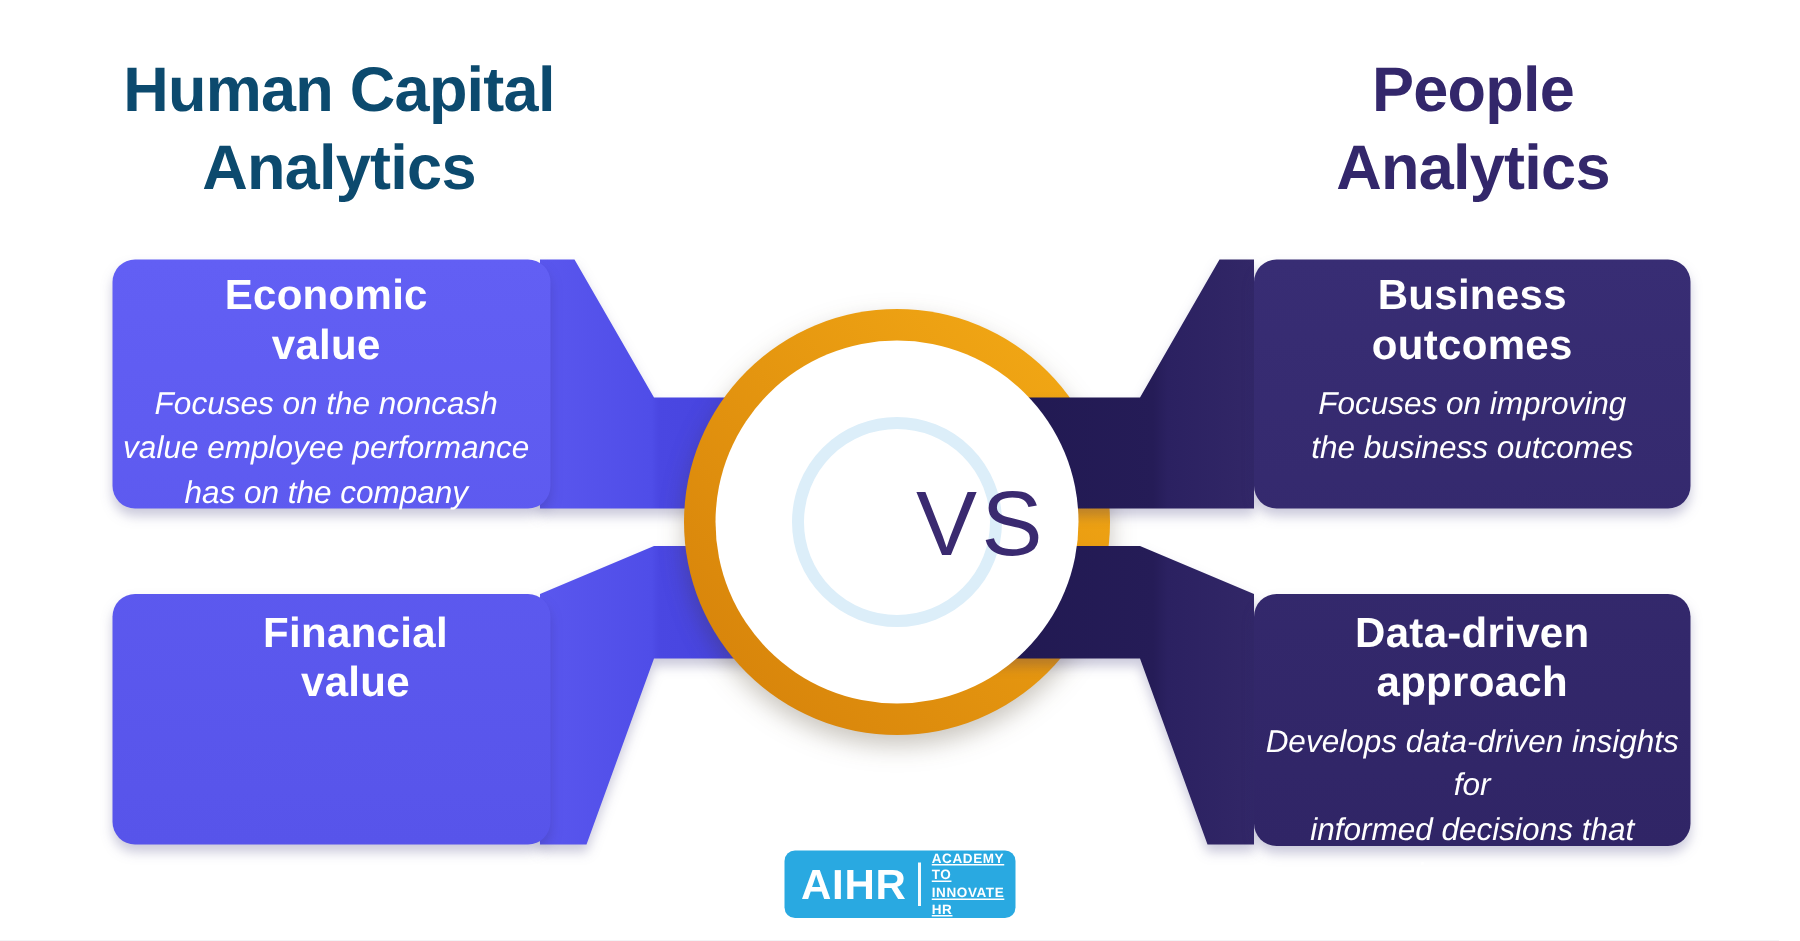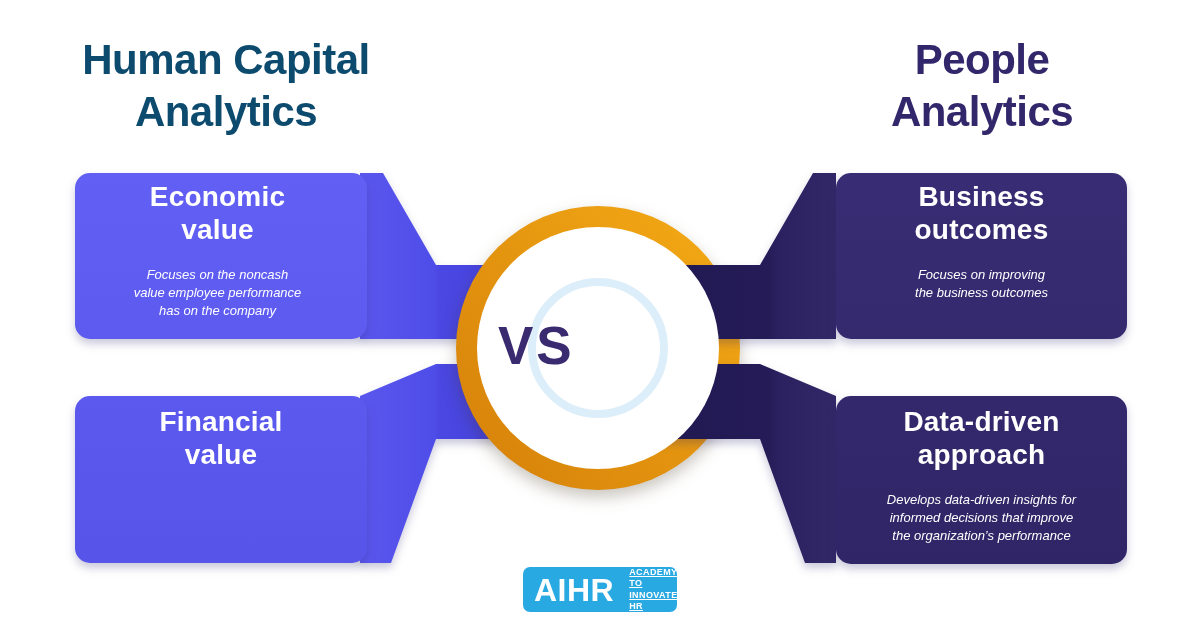--- a/index.html
+++ b/index.html
@@ -13,40 +13,40 @@
   .shadow-ring{filter:drop-shadow(0 7px 8px rgba(60,45,20,0.28));}
   .prewrap{white-space:pre-line;}
   .title{
     position:absolute;text-align:center;font-weight:bold;
     font-size:42px;line-height:1.24;letter-spacing:-0.5px;
   }
   .title-left{left:28px;top:34px;width:396px;}
   .title-right{left:788px;top:34px;width:388px;}
   .card-text{position:absolute;text-align:center;color:#ffffff;}
   .card-ul{left:75px;top:181px;width:285px;}
-  .card-ll{left:75px;top:406px;width:292px;}
+  .card-ll{left:91px;top:406px;width:292px;}
   .card-ur{left:836px;top:181px;width:291px;}
   .card-lr{left:836px;top:406px;width:291px;}
   .card-heading{
     font-weight:bold;font-size:28px;line-height:1.17;letter-spacing:0.2px;
   }
   .card-body{
-    margin-top:19px;font-style:italic;font-size:13px;line-height:1.42;
+    margin-top:8px;font-style:italic;font-size:21px;line-height:1.42;
     font-weight:500;
   }
   .vs-label{
-    position:absolute;left:498px;top:319px;width:200px;text-align:left;
-    font-weight:bold;font-size:53px;line-height:1;letter-spacing:3px;
+    position:absolute;left:498px;top:319px;width:200px;text-align:right;
+    font-weight:normal;font-size:61px;line-height:1;letter-spacing:3px;
   }
   .aihr-logo{
     position:absolute;left:523px;top:567px;width:154px;height:45px;
     border-radius:7px;display:flex;align-items:center;
     padding:0 0 0 11px;box-sizing:border-box;color:#ffffff;
   }
-  .logo-brand{font-weight:bold;font-size:32px;letter-spacing:0.5px;line-height:1;}
+  .logo-brand{font-weight:bold;font-size:28px;letter-spacing:0.5px;line-height:1;}
   .logo-divider{width:2px;height:29px;background:#ffffff;margin:0 7px 0 8px;opacity:0.95;}
   .logo-tagline{font-weight:bold;font-size:9px;line-height:1.25;letter-spacing:0.4px;text-decoration:underline;}
 </style>
 </head>
 <body>
 
 <div class="canvas">
 
   <svg class="shapes" viewBox="0 0 1200 627" xmlns="http://www.w3.org/2000/svg" aria-hidden="true">
     <defs>

